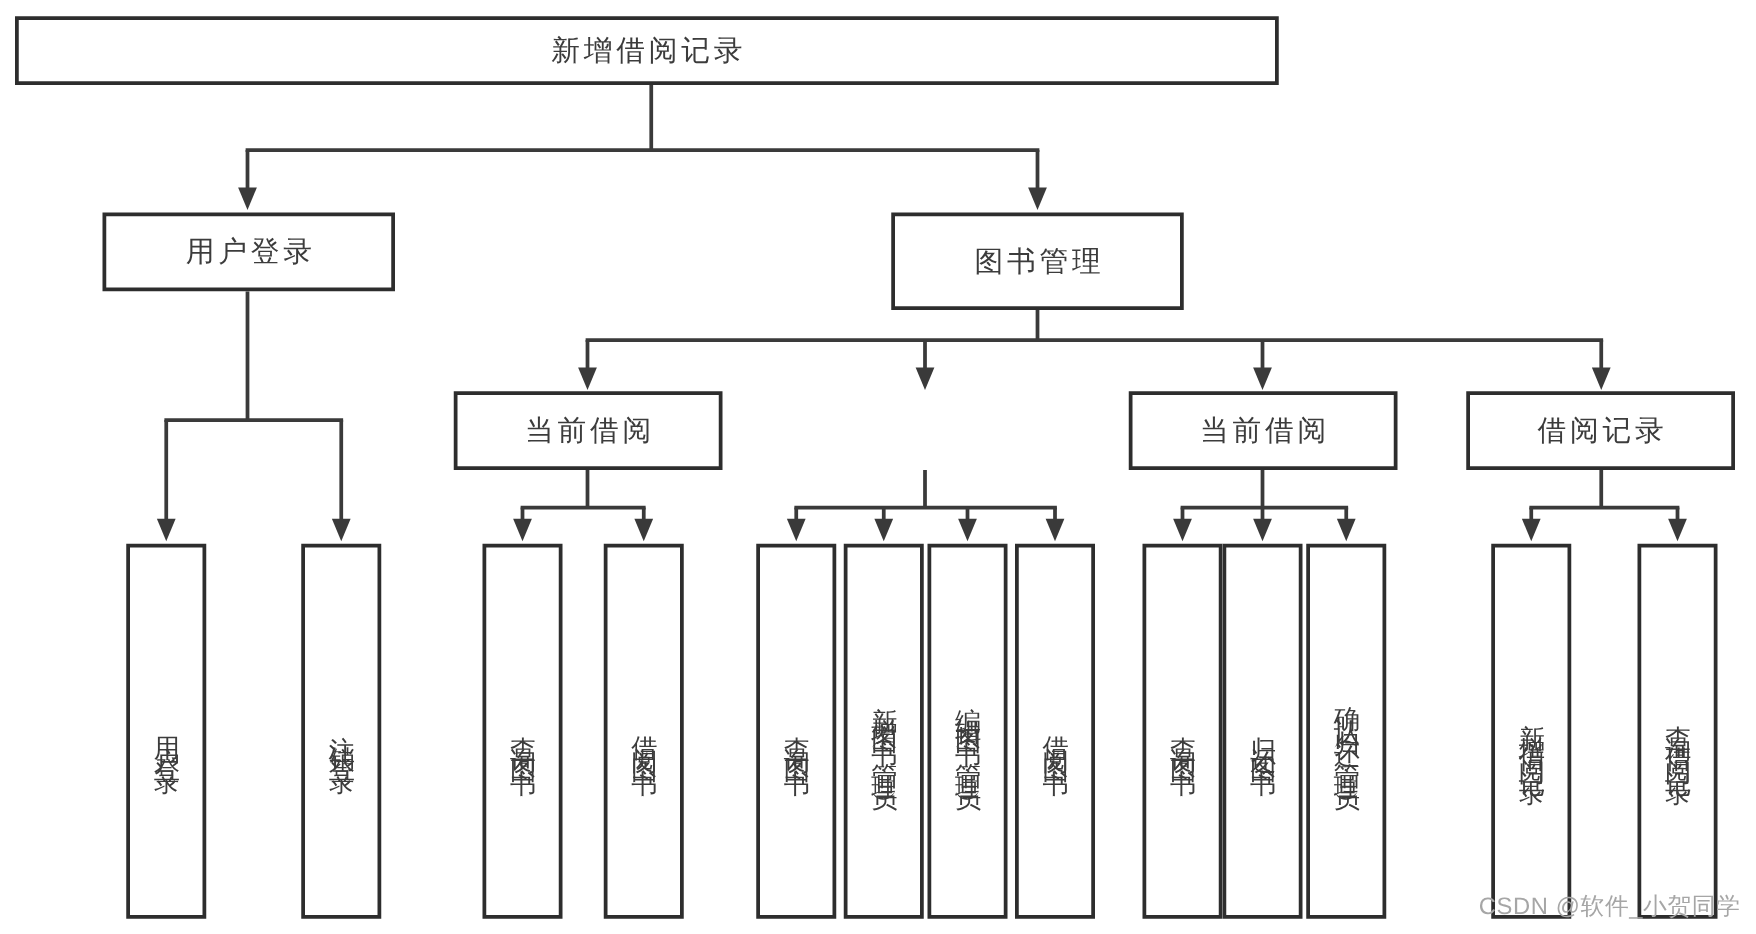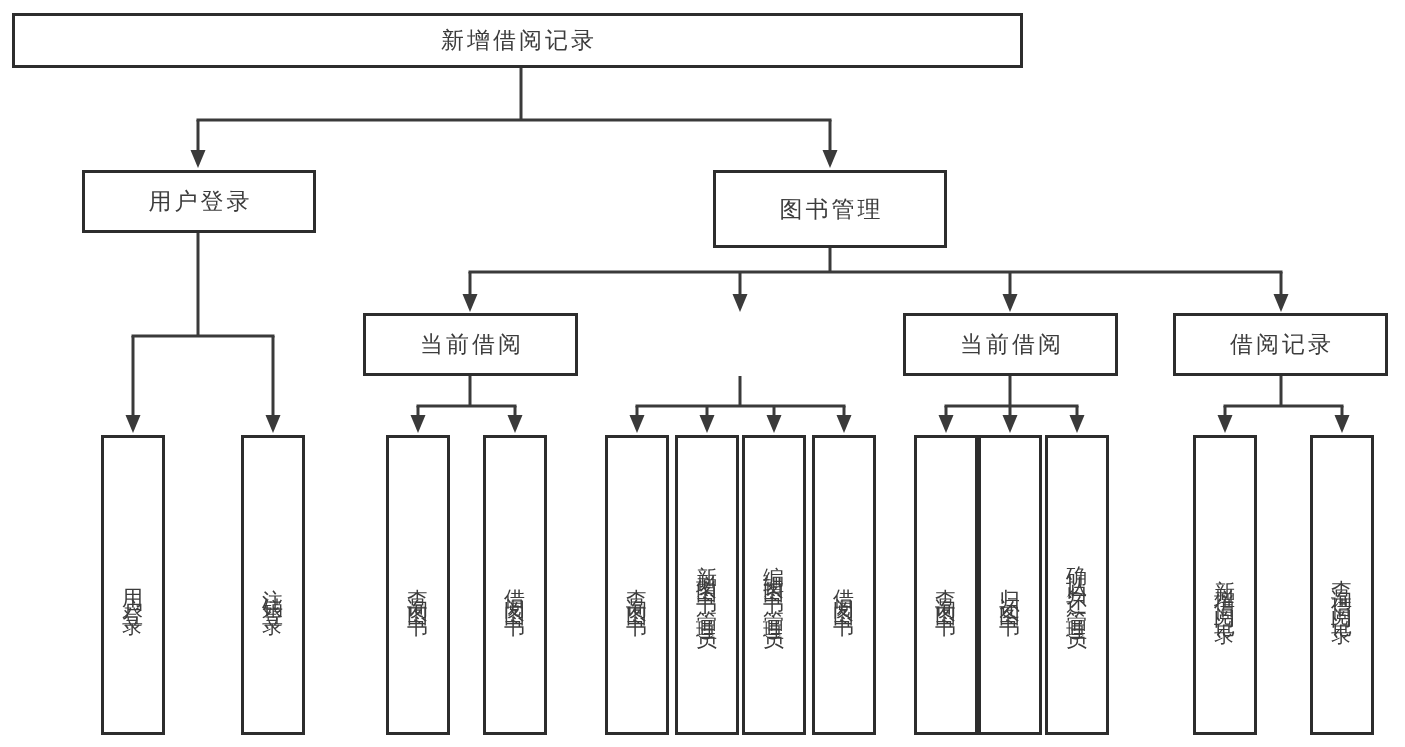--- a/index.html
+++ b/index.html
@@ -175,14 +175,15 @@
     <span class="v">确认归还（管理员）</span>
   </div>
 
   <div class="node leaf" style="left:1193px;top:435px;width:64px;height:300px;">
     <span class="v">新增借阅记录</span>
   </div>
   <div class="node leaf" style="left:1310px;top:435px;width:64px;height:300px;">
     <span class="v">查询借阅记录</span>
   </div>
 
+  <div class="watermark">CSDN @软件_小贺同学</div>
 
 </div>
 
 </body></html>

